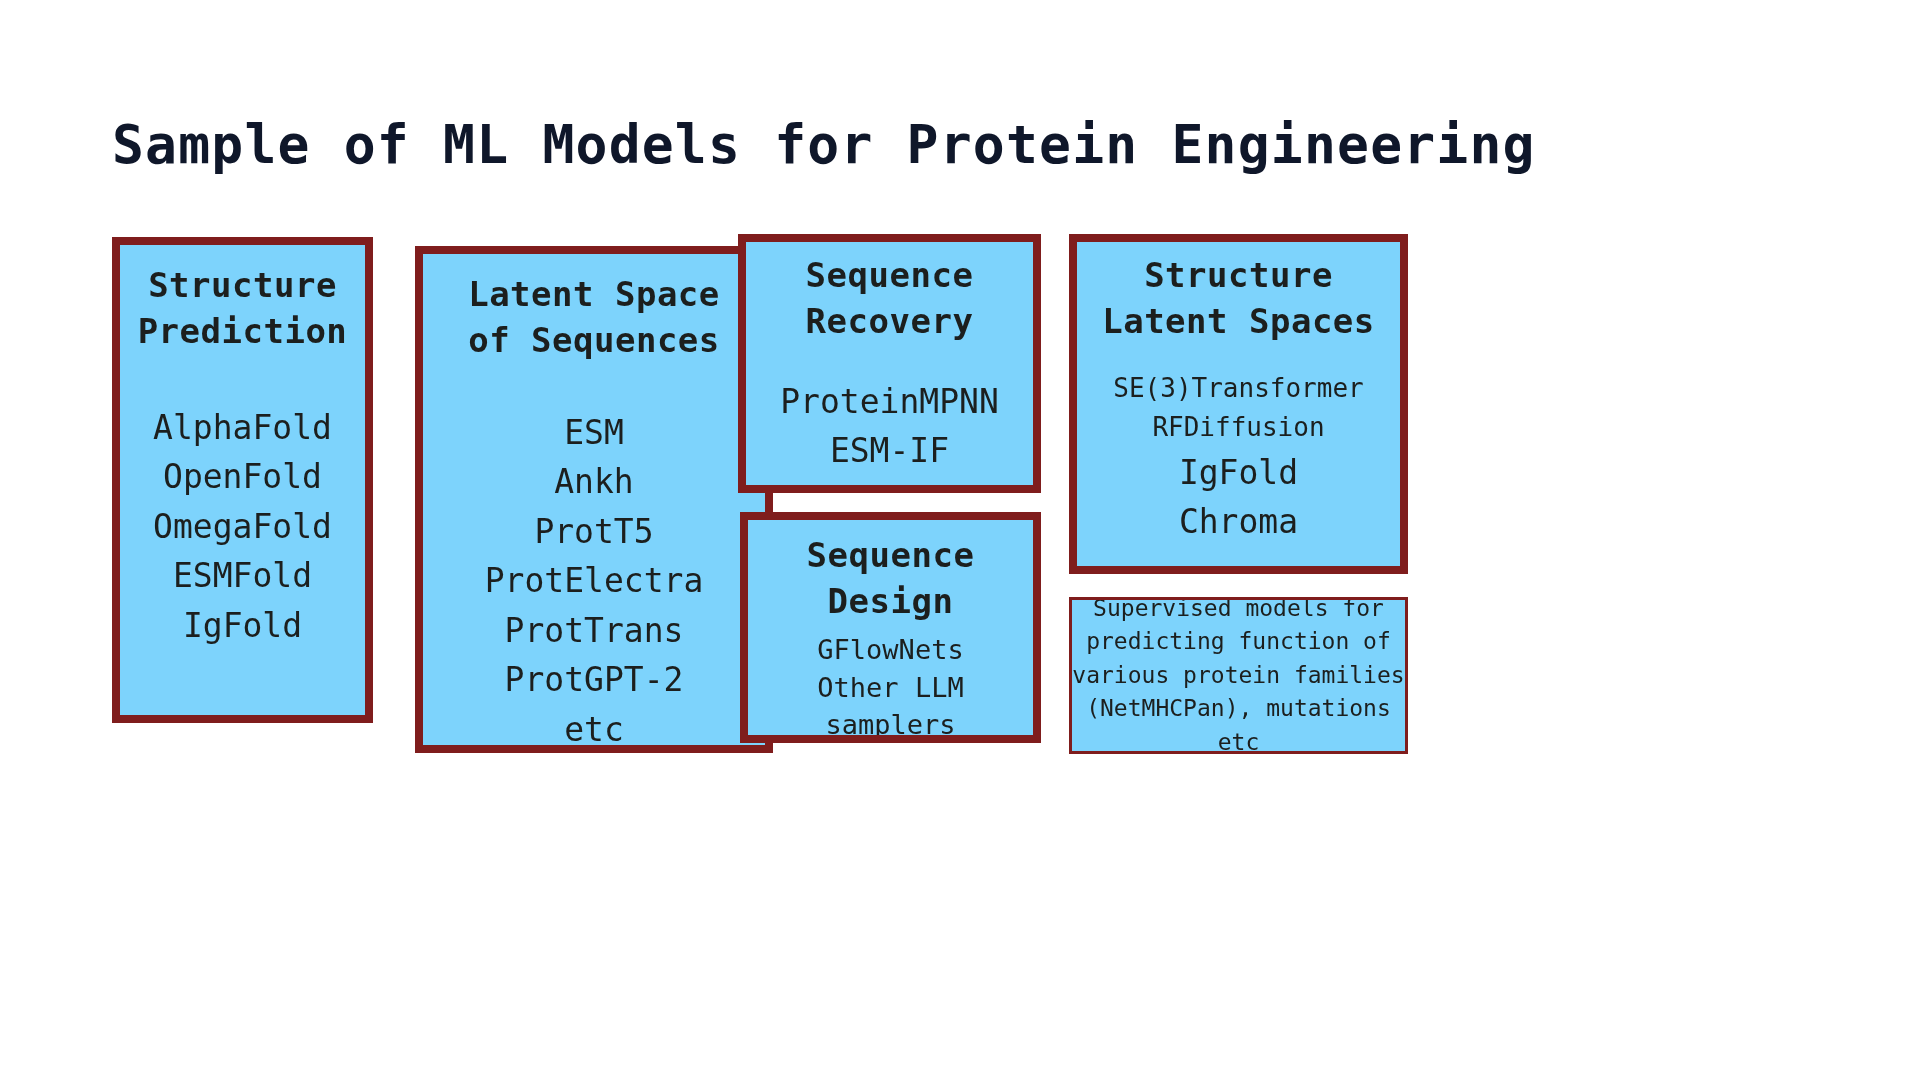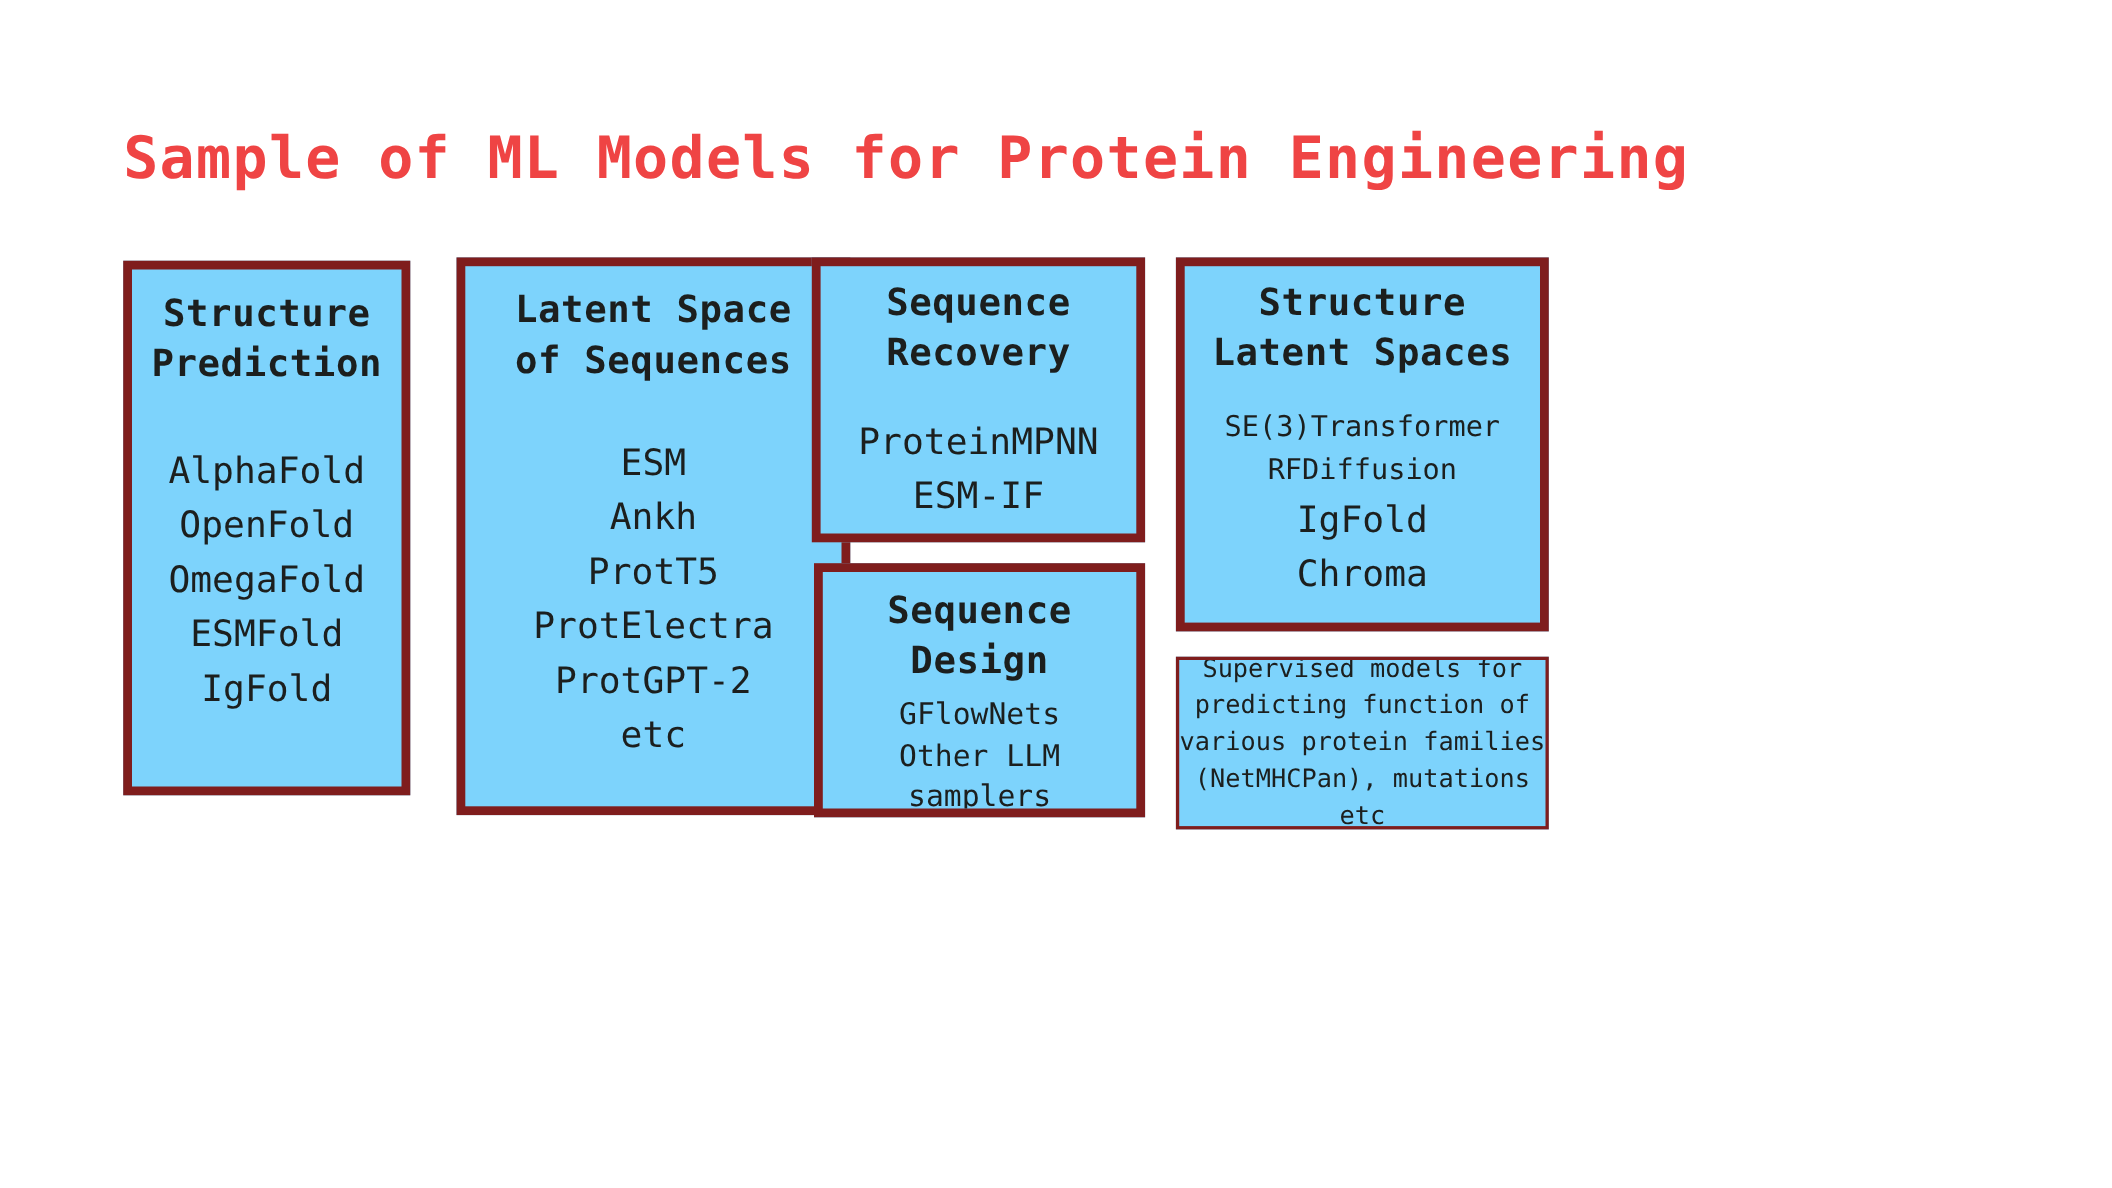--- a/index.html
+++ b/index.html
@@ -24,21 +24,21 @@
   }
 
   
   #page-title {
     position: absolute;
     left: 112px;
     top: 116px;
     font-size: 53px;
     font-weight: bold;
     letter-spacing: 1.2px;
-    color: #ef4444;
+    color: #0f172a;
     white-space: nowrap;
     line-height: 1.1;
   }
 
   
   .box {
     position: absolute;
     box-sizing: border-box;
     background: #7dd3fc;
     border: 8px solid #7f1d1d;
@@ -75,21 +75,21 @@
   }
 
   
   #box-structure-prediction {
     left: 112px;  top: 237px;  width: 261px;  height: 486px;
   }
   #box-structure-prediction .box-title { margin-top: 18px; }
   #box-structure-prediction .box-list  { margin-top: 48px; }
 
   #box-latent-space {
-    left: 415px;  top: 234px;  width: 358px;  height: 507px;
+    left: 415px;  top: 246px;  width: 358px;  height: 507px;
   }
   #box-latent-space .box-title { margin-top: 18px; }
   #box-latent-space .box-list  { margin-top: 44px; }
 
   #box-sequence-recovery {
     left: 738px;  top: 234px;  width: 303px;  height: 259px;
   }
   #box-sequence-recovery .box-title { margin-top: 11px; }
   #box-sequence-recovery .box-list  { margin-top: 32px; }
 
@@ -138,20 +138,21 @@
   </div>
 
   <div class="box" id="box-latent-space">
     <div class="box-title">Latent Space
 of Sequences</div>
     <div class="box-list">
       <div class="item">ESM</div>
       <div class="item">Ankh</div>
       <div class="item">ProtT5</div>
       <div class="item">ProtElectra</div>
+      <div class="item">ProtTrans</div>
       <div class="item">ProtGPT-2</div>
       <div class="item">etc</div>
     </div>
   </div>
 
   <div class="box" id="box-sequence-recovery">
     <div class="box-title">Sequence
 Recovery</div>
     <div class="box-list">
       <div class="item">ProteinMPNN</div>

